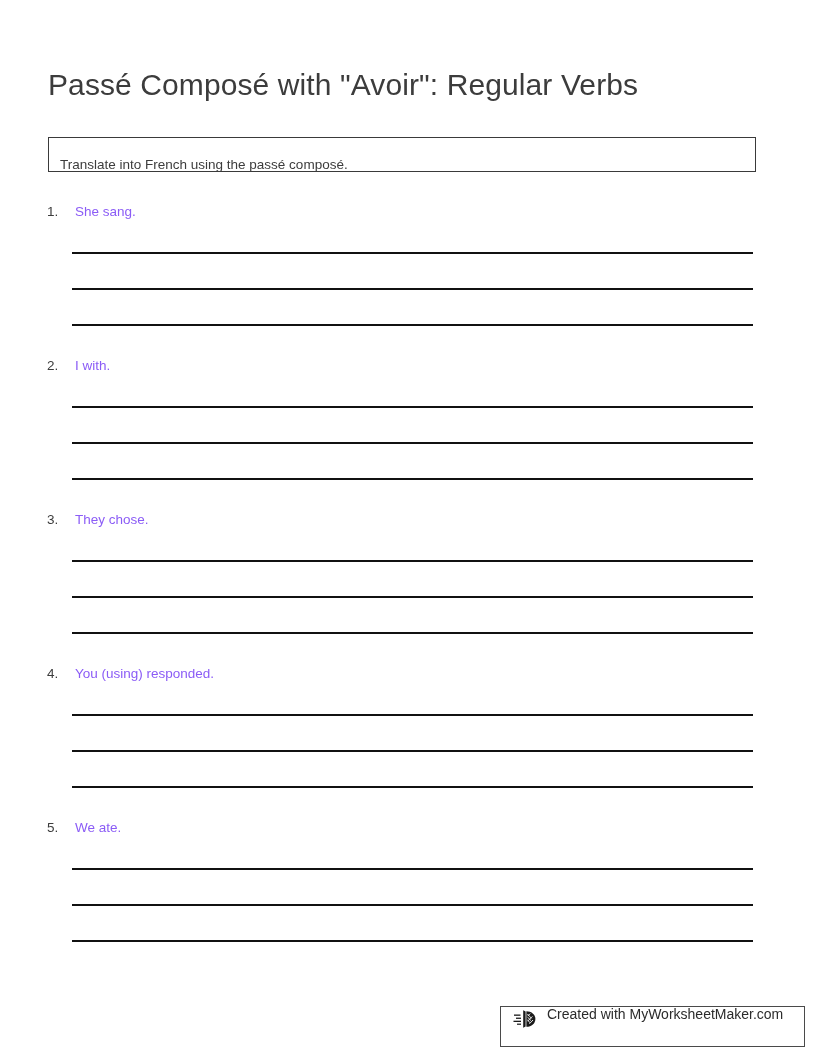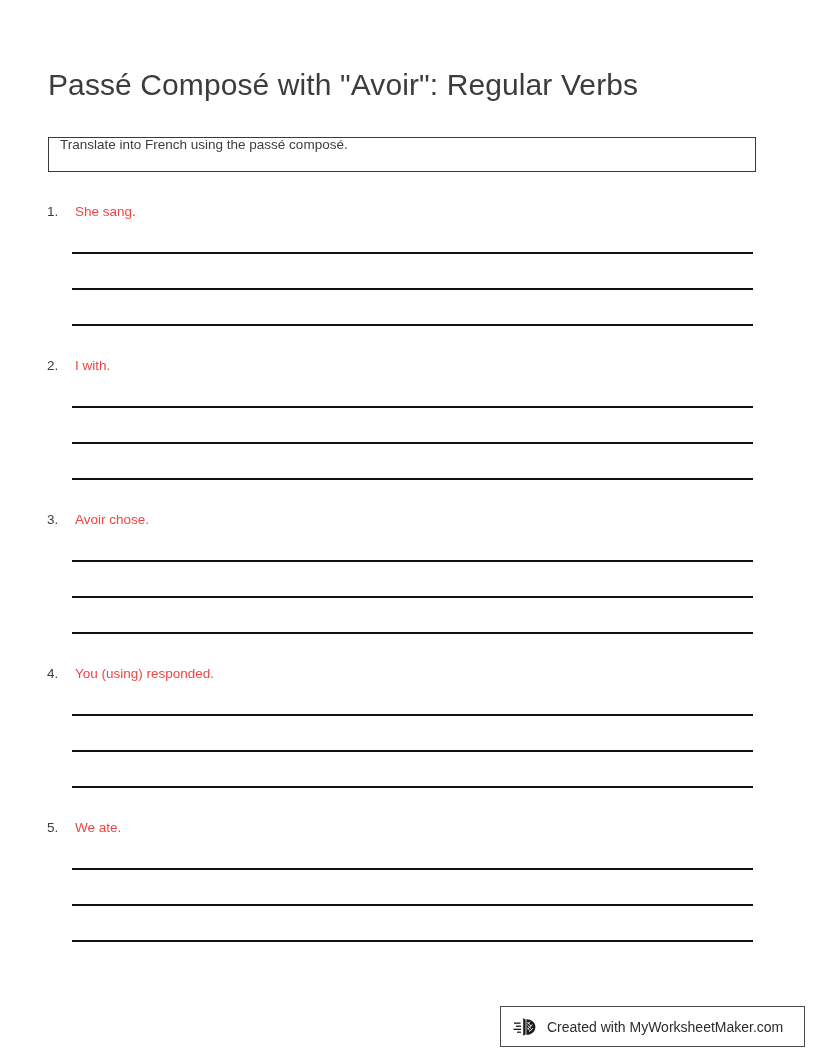--- a/index.html
+++ b/index.html
@@ -40,21 +40,21 @@
   .instruction-box {
     position: absolute;
     left: 48px;
     top: 137px;
     width: 708px;
     height: 35px;
     box-sizing: border-box;
     border: 1px solid #3a3a3a;
     background: #ffffff;
     display: flex;
-    align-items: flex-start;
+    align-items: flex-end;
   }
   .instruction-text {
     padding-left: 11px;
     font-size: 13.5px;
     color: #3c3c3c;
     line-height: 1;
   }
 
   
   .questions {
@@ -79,21 +79,21 @@
     white-space: nowrap;
   }
   .q-number {
     width: 28px;
     flex: 0 0 28px;
     font-size: 13.5px;
     color: #3c3c3c;
   }
   .q-text {
     font-size: 13.5px;
-    color: #ef4444;
+    color: #8b5cf6;
   }
   .answer-lines {
     position: absolute;
     left: 72px;
     top: 0;
     width: 681px;
   }
   .answer-line {
     position: absolute;
     left: 0;
@@ -106,21 +106,21 @@
   .footer-badge {
     position: absolute;
     left: 500px;
     top: 1006px;
     width: 305px;
     height: 41px;
     box-sizing: border-box;
     border: 1px solid #4a4a4a;
     background: #ffffff;
     display: flex;
-    align-items: center;
+    align-items: flex-start;
   }
   .footer-logo {
     flex: 0 0 auto;
     margin-left: 12px;
     margin-right: 8px;
     width: 26px;
     height: 24px;
     display: block;
   }
   .footer-text {
@@ -160,21 +160,21 @@
         </div>
         <div class="answer-lines">
           <div class="answer-line" style="top: 48px;"></div>
           <div class="answer-line" style="top: 84px;"></div>
           <div class="answer-line" style="top: 120px;"></div>
         </div>
       </div>
       <div class="question-block" style="top: 512px;">
         <div class="q-head">
           <span class="q-number">3.</span>
-          <span class="q-text">Avoir chose.</span>
+          <span class="q-text">They chose.</span>
         </div>
         <div class="answer-lines">
           <div class="answer-line" style="top: 48px;"></div>
           <div class="answer-line" style="top: 84px;"></div>
           <div class="answer-line" style="top: 120px;"></div>
         </div>
       </div>
       <div class="question-block" style="top: 666px;">
         <div class="q-head">
           <span class="q-number">4.</span>

